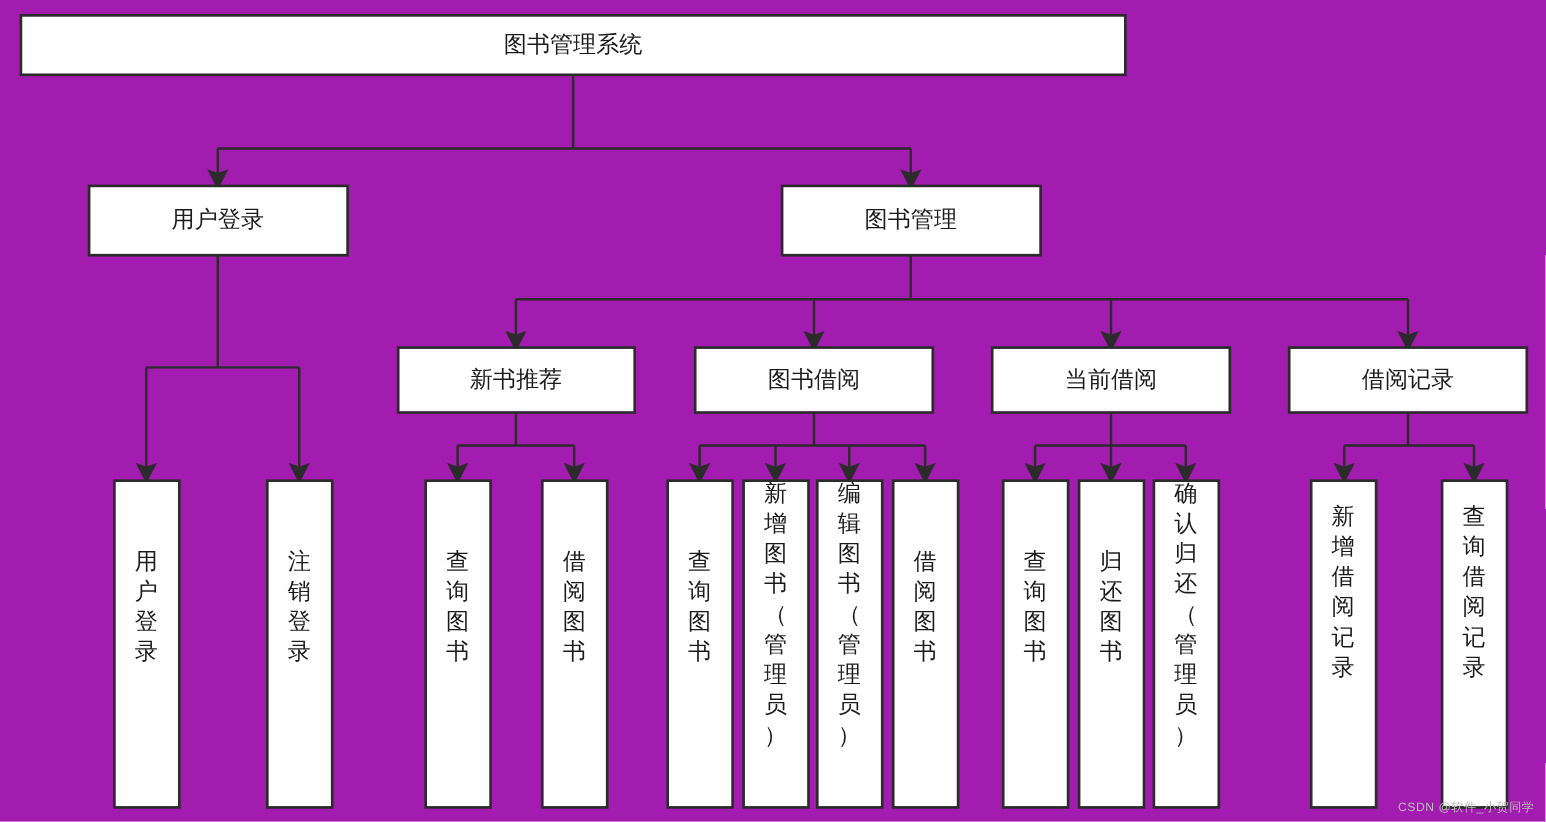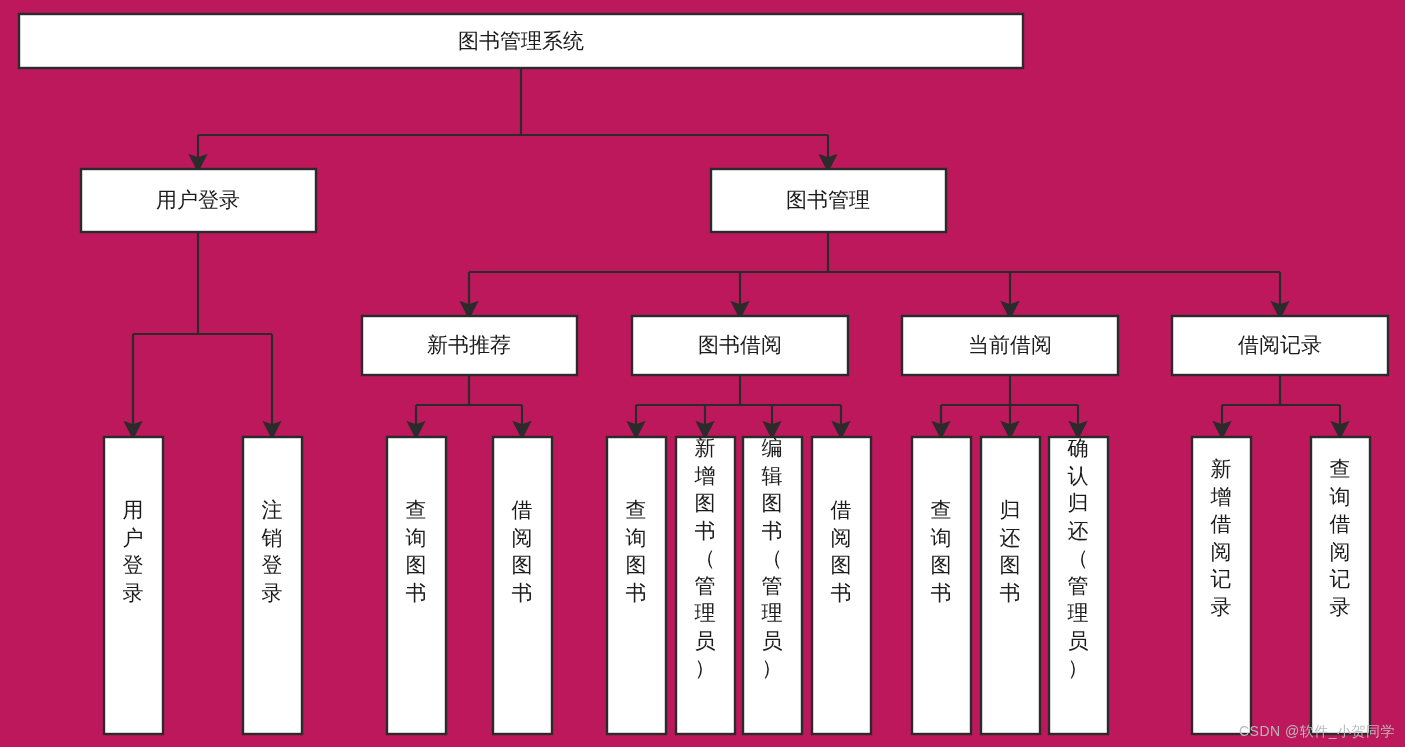--- a/index.html
+++ b/index.html
@@ -7,21 +7,21 @@
     padding: 0;
     background: #ffffff;
   }
   body {
     font-family: "Liberation Sans", "DejaVu Sans", sans-serif;
   }
   #canvas {
     position: relative;
     width: 1405px;
     height: 747px;
-    background: #be185d;
+    background: #a21caf;
     overflow: hidden;
   }
   svg#diagram {
     position: absolute;
     left: 0;
     top: 0;
     width: 1405px;
     height: 747px;
   }
   .node-rect {
@@ -45,21 +45,21 @@
   .connector {
     stroke: #2b2b2b;
     stroke-width: 2.2;
     fill: none;
   }
   .watermark {
     position: absolute;
     right: 10px;
     bottom: 6px;
     font-family: "Liberation Sans", "DejaVu Sans", sans-serif;
-    font-size: 14px;
+    font-size: 11px;
     color: #b9b9b9;
     letter-spacing: 0.5px;
     white-space: nowrap;
     pointer-events: none;
   }
 </style>
 </head>
 <body>
 
 <div id="canvas">

